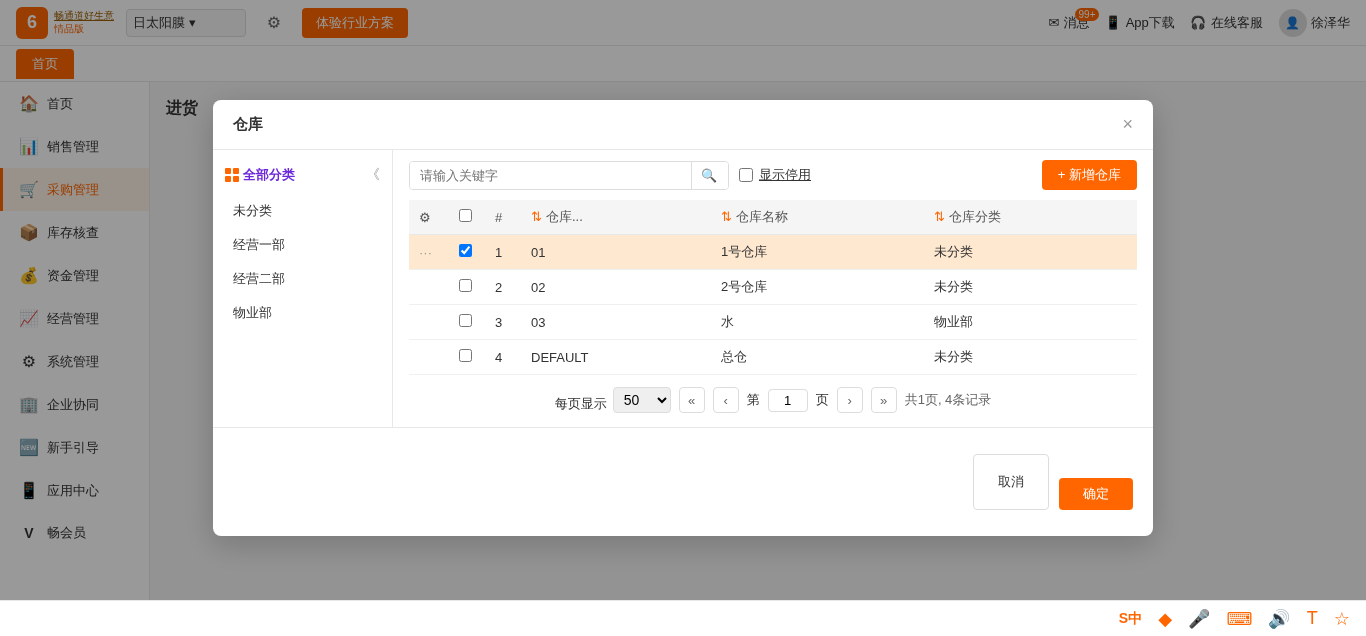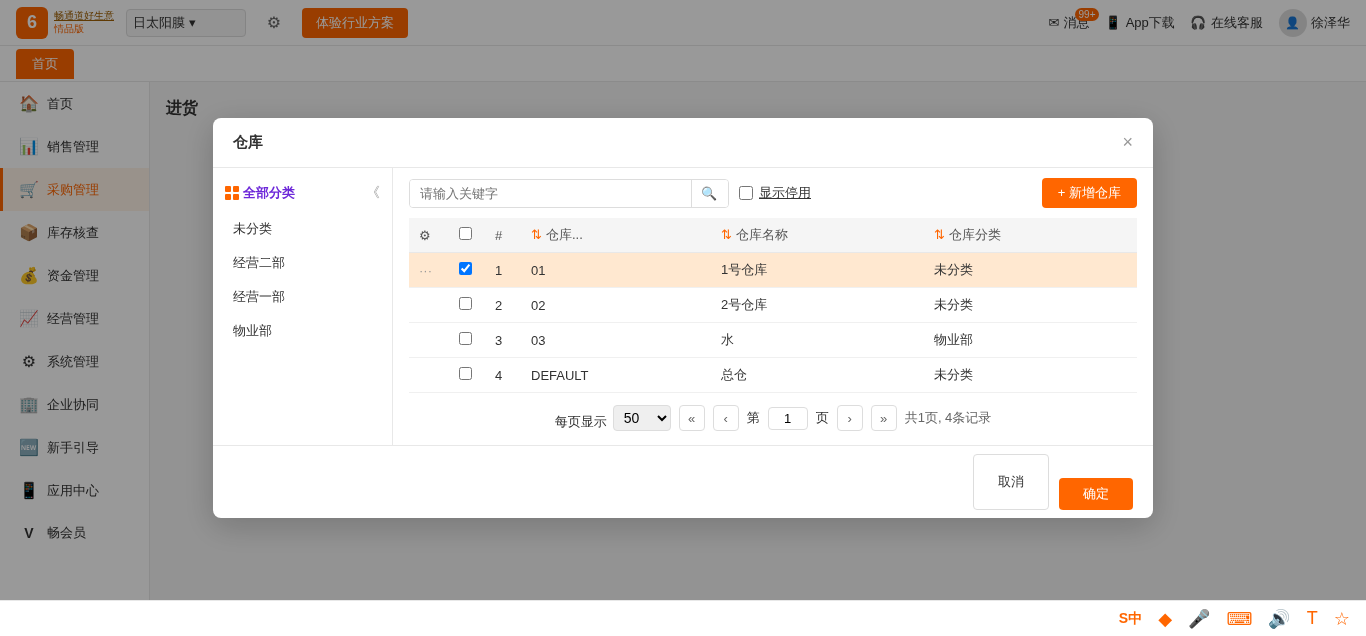--- a/index.html
+++ b/index.html
@@ -85,21 +85,21 @@
 
     
     .pagination { display: flex; align-items: center; justify-content: center; gap: 8px; padding: 12px 0 4px 0; font-size: 13px; color: #333; }
     .per-page { display: flex; align-items: flex-end; gap: 6px; }
     .per-page-select { border: 1px solid #ddd; border-radius: 4px; padding: 3px 6px; font-size: 14px; }
     .page-btn { width: 26px; height: 26px; border: 1px solid #ddd; border-radius: 4px; display: flex; align-items: center; justify-content: center; cursor: pointer; color: #666; background: #fff; }
     .page-input { width: 40px; border: 1px solid #ddd; border-radius: 4px; padding: 3px 6px; text-align: center; font-size: 13px; }
     .page-info { color: #666; }
 
     
-    .modal-footer { padding: 8px 20px; border-top: 1px solid #e8e8e8; display: flex; justify-content: flex-end; gap: 10px; }
+    .modal-footer { padding: 26px 20px; border-top: 1px solid #e8e8e8; display: flex; justify-content: flex-end; gap: 10px; }
     .cancel-btn { background: #fff; border: 1px solid #ddd; color: #333; border-radius: 4px; padding: 7px 24px; font-size: 13px; cursor: pointer; }
     .confirm-btn { background: #f60; border: none; color: #fff; border-radius: 4px; padding: 7px 24px; font-size: 13px; cursor: pointer; margin-top: 24px; }
 
     
     .bottom-bar { position: fixed; bottom: 0; left: 0; width: 1366px; height: 36px; background: #fff; border-top: 1px solid #e8e8e8; display: flex; align-items: center; justify-content: flex-end; padding: 0 16px; gap: 16px; z-index: 200; }
     .bottom-icon { font-size: 18px; cursor: pointer; color: #f60; }
   </style>
 </head>
 <body>
 
@@ -217,22 +217,22 @@
               <span></span>
                 <span></span>
                 <span></span>
                 <span></span>
             </div>
             <span>全部分类</span>
           </div>
           <span class="collapse-btn">《</span>
         </div>
         <div class="category-item">未分类</div>
+        <div class="category-item">经营一部</div>
         <div class="category-item">经营二部</div>
-        <div class="category-item">经营一部</div>
         <div class="category-item">物业部</div>
       </div>
 
       <div class="right-panel">
 
         <div class="right-toolbar">
           <div class="search-input-wrap">
             <input class="search-input" type="text" placeholder="请输入关键字" style="">
             <span class="search-icon-btn">🔍</span>
           </div>

